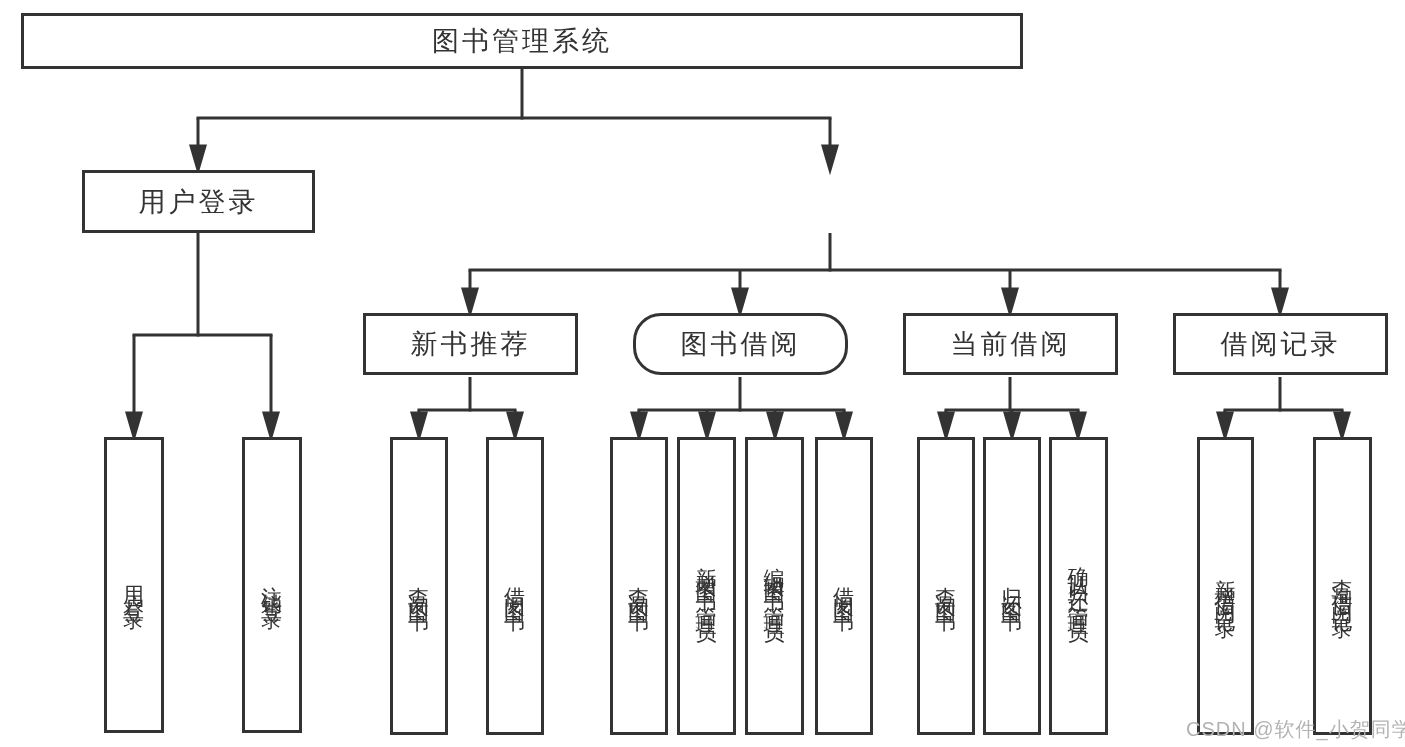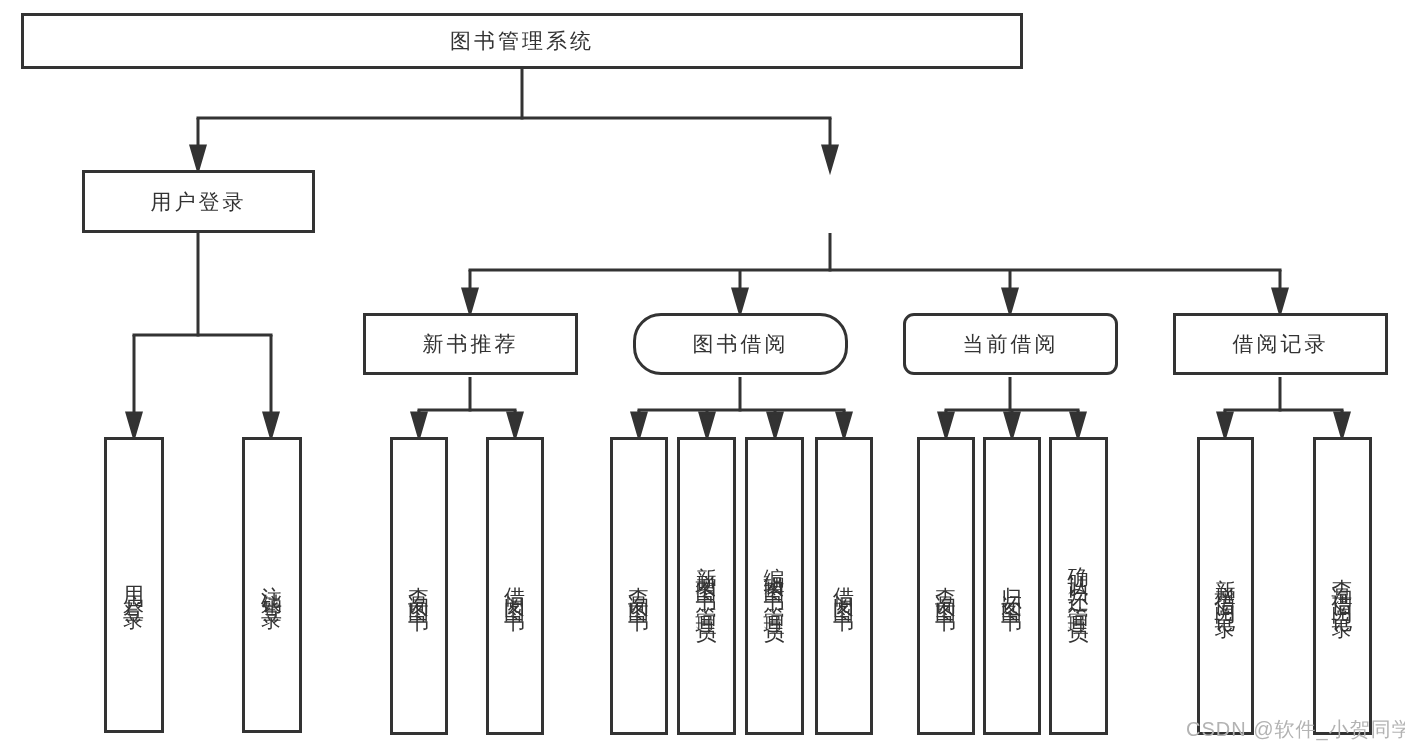--- a/index.html
+++ b/index.html
@@ -10,21 +10,21 @@
     font-family:"Liberation Sans","DejaVu Sans",sans-serif;
     overflow:hidden;
   }
   #wires{position:absolute;left:0;top:0;z-index:0;}
   .hbox{
     position:absolute;
     box-sizing:border-box;
     border:3px solid #333333;
     background:#ffffff;
     display:flex;align-items:center;justify-content:center;
-    font-size:21px;color:#333333;letter-spacing:3px;
+    font-size:27px;color:#333333;letter-spacing:3px;
     z-index:1;
   }
   .vbox{
     position:absolute;
     box-sizing:border-box;
     border:3px solid #333333;
     background:#ffffff;
     display:flex;align-items:center;justify-content:center;
     z-index:1;
   }
@@ -136,21 +136,21 @@
   <div class="hbox" style="left:82px;top:170px;width:233px;height:63px;">
     <span>用户登录</span>
   </div>
 
   <div class="hbox" style="left:363px;top:313px;width:215px;height:62px;">
     <span>新书推荐</span>
   </div>
   <div class="hbox" style="left:633px;top:313px;width:215px;height:62px;border-radius:28px;">
     <span>图书借阅</span>
   </div>
-  <div class="hbox" style="left:903px;top:313px;width:215px;height:62px;border-radius:11px;">
+  <div class="hbox" style="left:903px;top:313px;width:215px;height:62px;">
     <span>当前借阅</span>
   </div>
   <div class="hbox" style="left:1173px;top:313px;width:215px;height:62px;">
     <span>借阅记录</span>
   </div>
 
   <div class="vbox" style="left:104px;top:437px;width:60px;height:296px;">
     <span class="vtext">用户登录</span>
   </div>
   <div class="vbox" style="left:242px;top:437px;width:60px;height:296px;">

